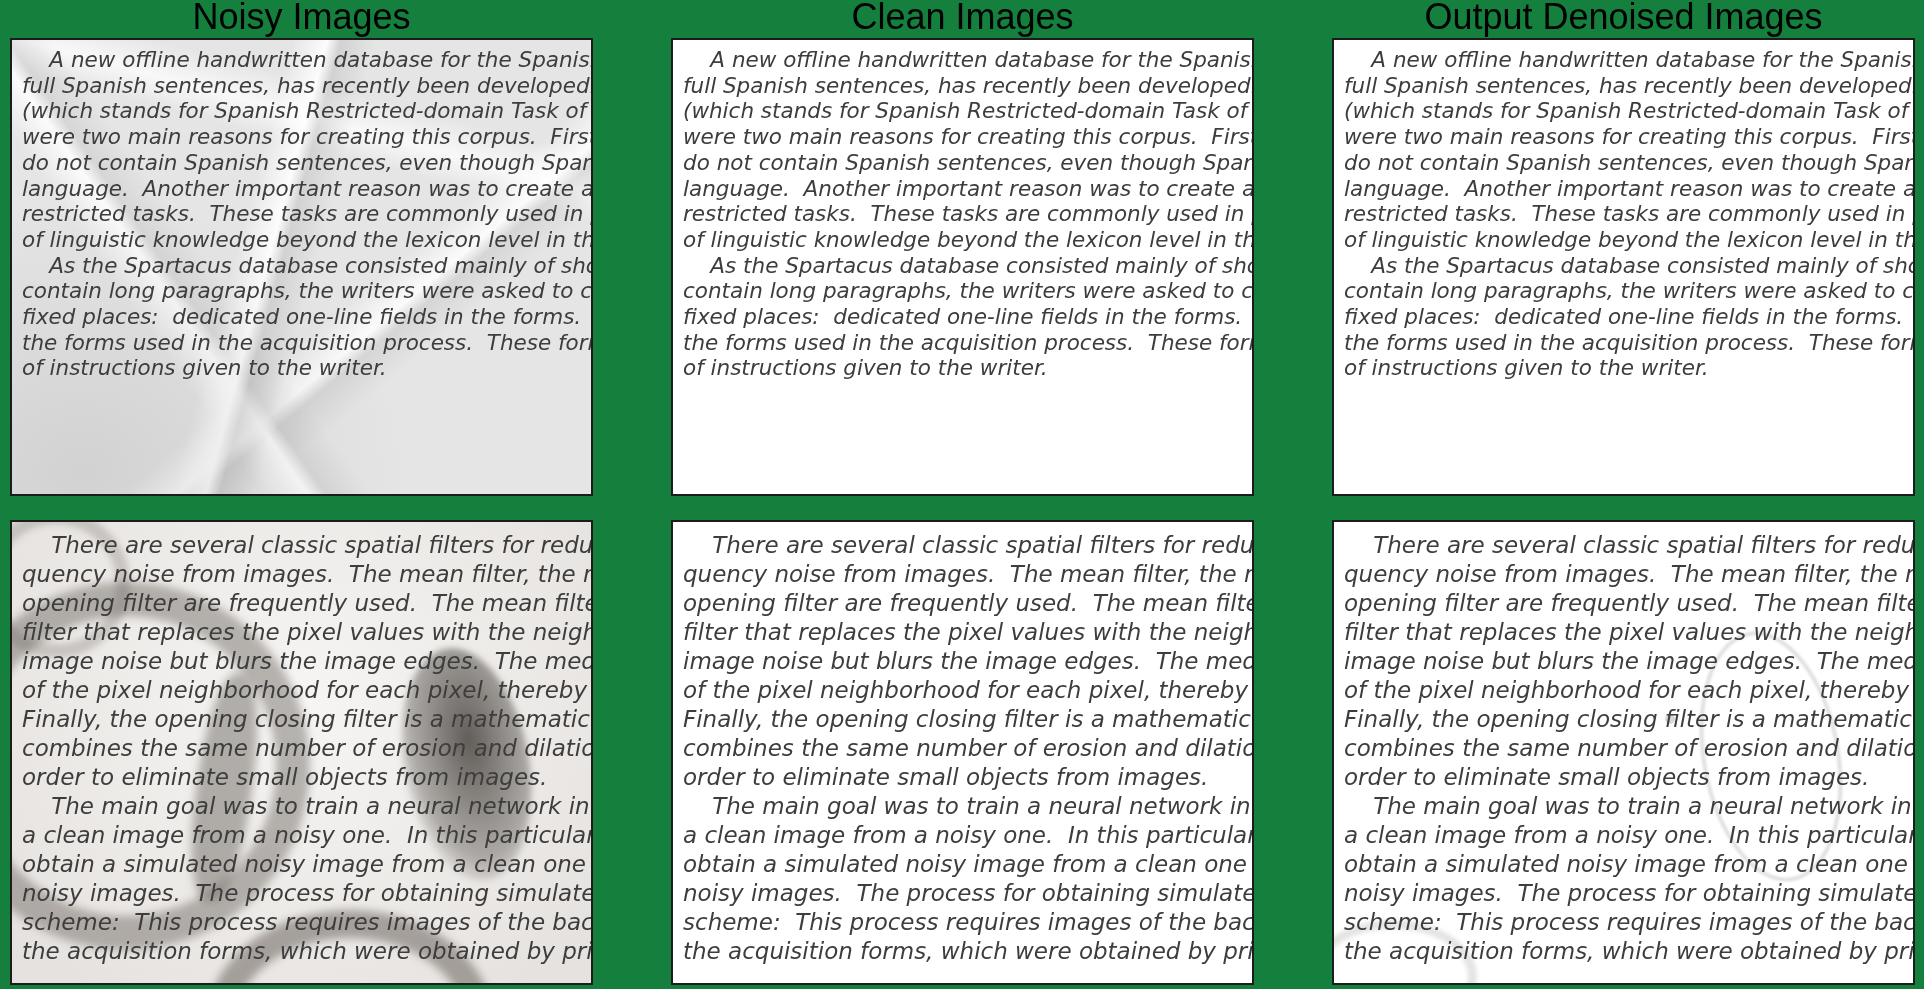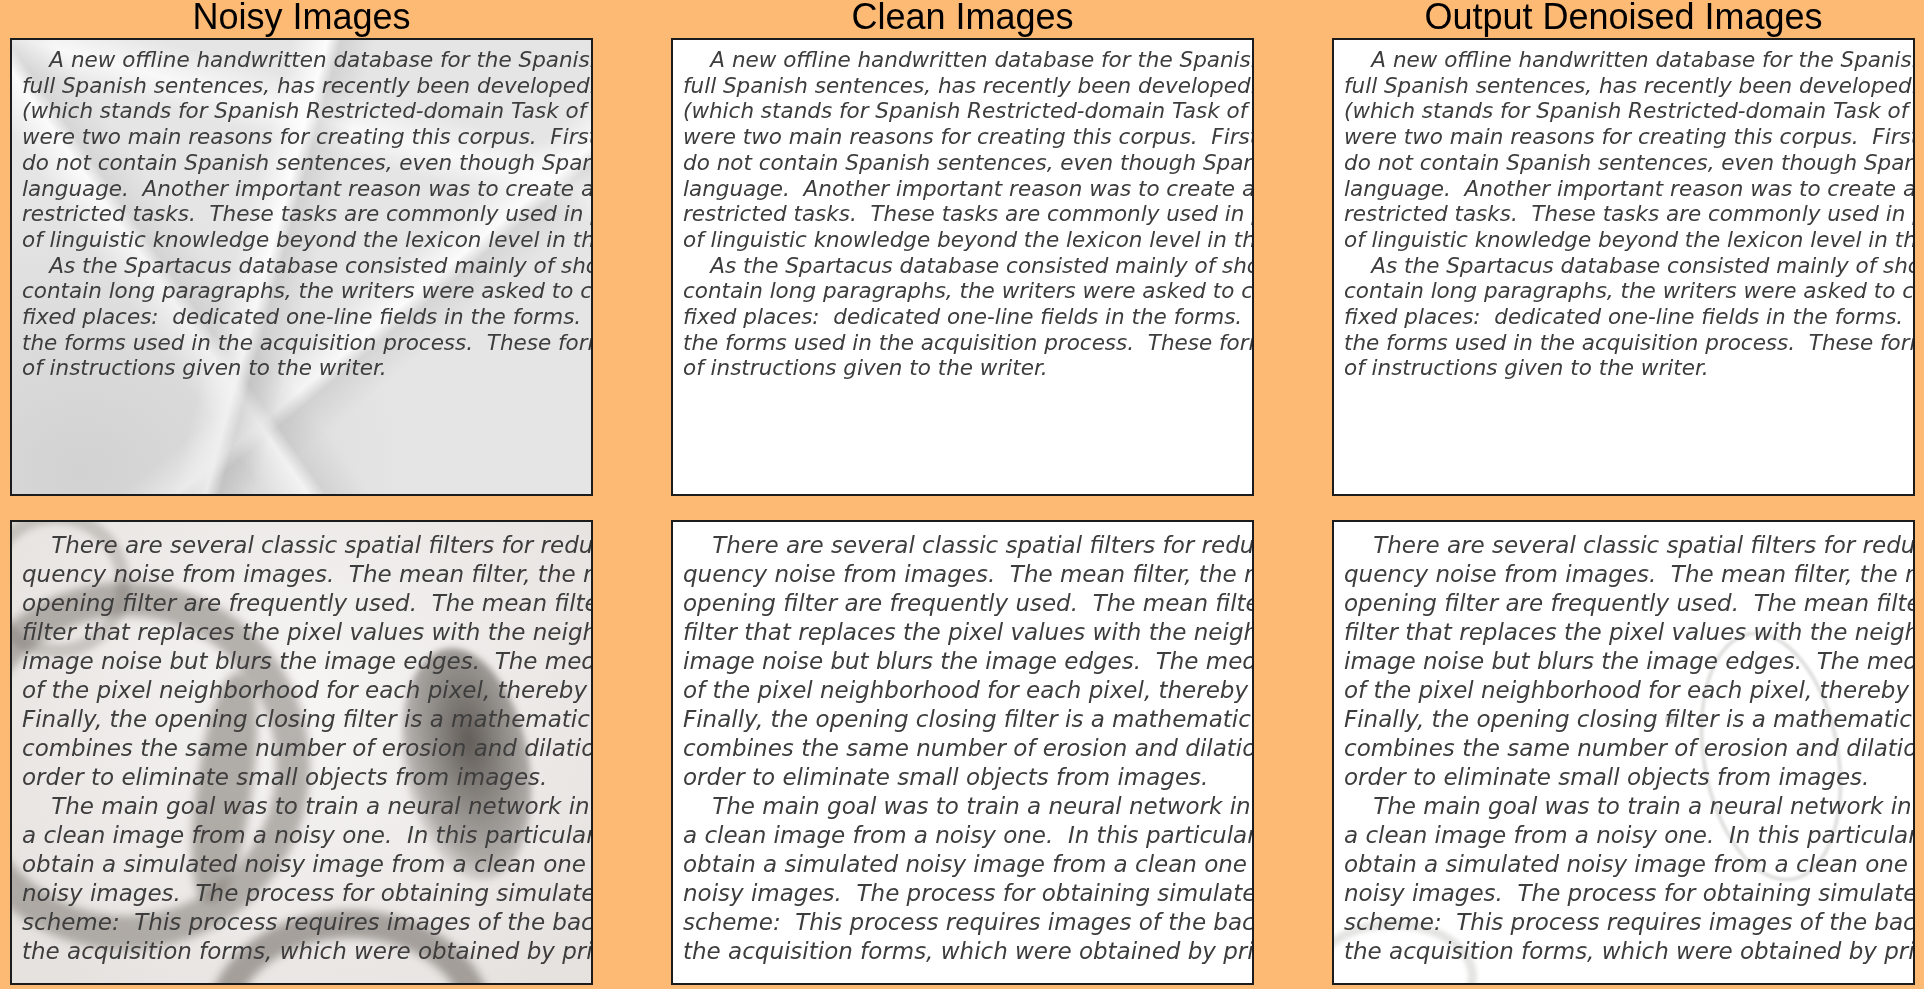--- a/index.html
+++ b/index.html
@@ -1,16 +1,16 @@
 <!DOCTYPE html>
 <html><head>
 <meta charset="utf-8">
 <style>
   html,body{margin:0;padding:0;background:#ffffff;}
-  .figure{position:relative;width:1924px;height:989px;background:#fdba74;overflow:hidden;
+  .figure{position:relative;width:1924px;height:989px;background:#15803d;overflow:hidden;
           font-family:"DejaVu Sans",sans-serif;}
 
   
   .col-title{position:absolute;top:-4px;width:583px;height:42px;line-height:42px;
              text-align:center;font-size:36px;color:#000;
              font-family:"Liberation Sans","DejaVu Sans",sans-serif;}
 
   
   .panel{position:absolute;width:583px;box-sizing:border-box;border:2px solid #1c1c1c;
          overflow:hidden;background:#ffffff;}

